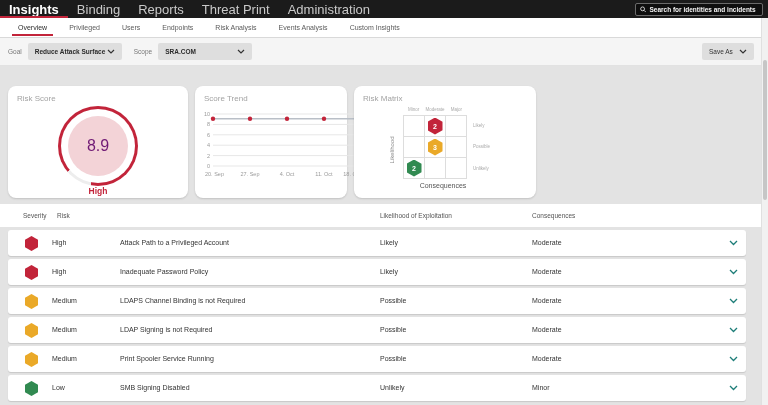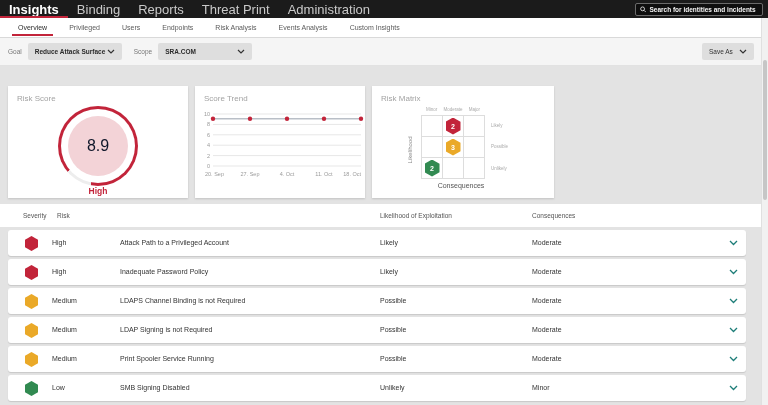--- a/index.html
+++ b/index.html
@@ -34,37 +34,37 @@
   .filter-label { font-size:6.5px; color:#777; margin-right:6px; }
   .select { height:17px; background:#dedede; border-radius:2px; display:flex; align-items:center;
             justify-content:space-between; padding:0 7px; font-size:6.5px; font-weight:bold;
             color:#2b2b2b; cursor:pointer; }
   .select.goal { width:94px; margin-right:12px; }
   .select.scope { width:94px; }
   .select.saveas { width:52px; margin-left:auto; font-weight:normal; color:#333; }
 
   
   .cards { display:flex; gap:7px; padding:20px 10px 0 8px; }
-  .card { position:relative; background:#fff; border-radius:0; height:112px;
+  .card { position:relative; background:#fff; border-radius:8px; height:112px;
           box-shadow:0 1px 2px rgba(0,0,0,.15); }
   .card-title { position:absolute; top:8px; left:9px; font-size:8px; color:#a3a3a3; }
   .card.risk-score { width:180px; }
-  .card.score-trend { width:170px; }
+  .card.score-trend { width:152px; }
   .card.risk-matrix { width:182px; }
   .card.entities { flex:1; }
 
   
   .gauge { position:absolute; left:50%; top:20px; transform:translateX(-50%);
            width:80px; height:80px; border-radius:50%;
            display:flex; align-items:center; justify-content:center; }
   .gauge-inner { width:74px; height:74px; border-radius:50%; background:#fff;
                  display:flex; align-items:center; justify-content:center; }
   .gauge-fill { width:60px; height:60px; border-radius:50%; background:#f3d3d7;
                 display:flex; align-items:center; justify-content:center; }
-  .gauge-value { font-size:16px; color:#0f172a; }
+  .gauge-value { font-size:16px; color:#701a75; }
   .gauge-level { position:absolute; left:0; right:0; top:100px; text-align:center;
                  font-size:8.5px; font-weight:bold; color:#c2243a; }
 
   
   .trend-svg { position:absolute; left:4px; top:20px; }
   .trend-svg text.tick { font-size:5.5px; fill:#9a9a9a; font-family:"Liberation Sans",sans-serif; }
   .trend-svg line.grid { stroke:#e7e7e7; stroke-width:1; }
 
   
   .matrix-grid { position:absolute; left:49px; top:29px; width:64px; height:64px;

